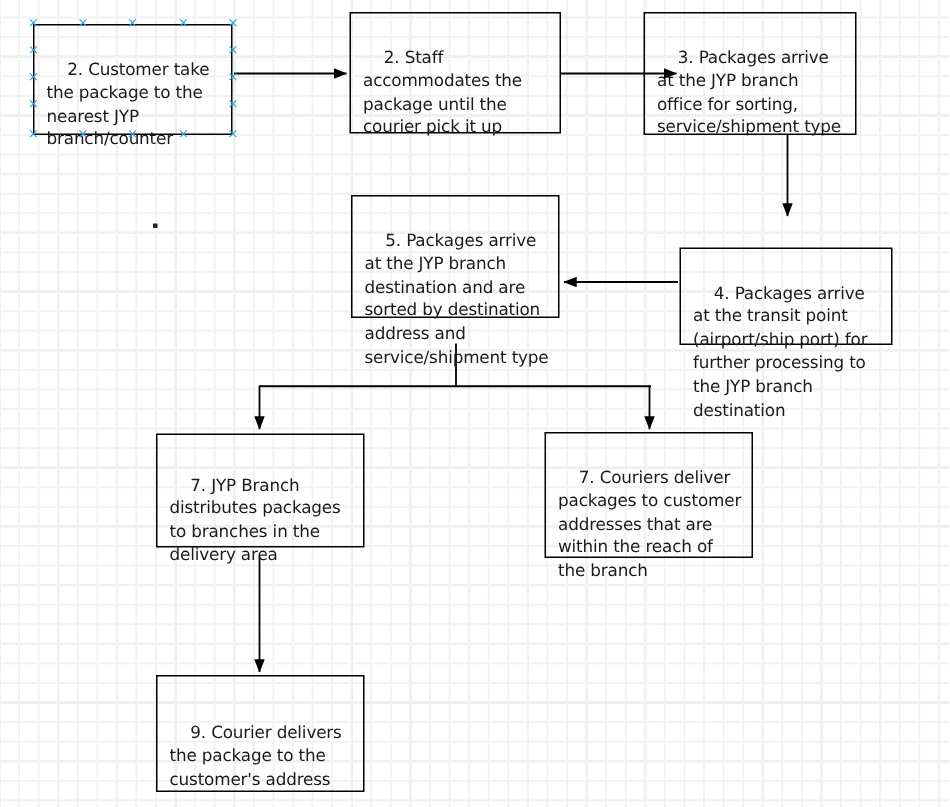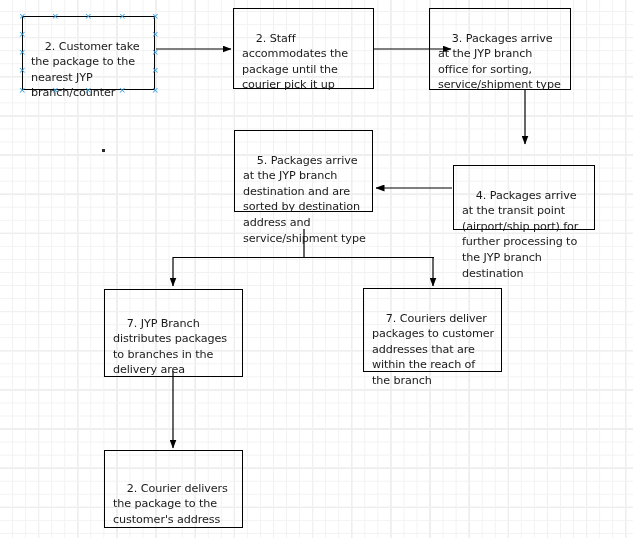--- a/index.html
+++ b/index.html
@@ -121,26 +121,26 @@
   </div>
 
   <div class="node" style="left:234px; top:130px; width:139px; height:82px;">
     <span>5. Packages arrive at the JYP branch destination and are sorted by destination address and service/shipment type</span>
   </div>
 
   <div class="node" style="left:363px; top:288px; width:139px; height:84px;">
     <span>7. Couriers deliver packages to customer addresses that are within the reach of the branch</span>
   </div>
 
-  <div class="node" style="left:104px; top:289px; width:139px; height:88px; padding-top:10px;">
+  <div class="node" style="left:104px; top:289px; width:139px; height:76px; padding-top:10px;">
     <span>7. JYP Branch distributes packages to branches in the delivery area</span>
   </div>
 
   <div class="node" style="left:104px; top:450px; width:139px; height:78px; padding-top:14px;">
-    <span>2. Courier delivers the package to the customer's address</span>
+    <span>9. Courier delivers the package to the customer's address</span>
   </div>
 
   <div class="handles">
     <div class="handle" style="left:22px; top:16px;"></div>
     <div class="handle" style="left:55px; top:16px;"></div>
     <div class="handle" style="left:88px; top:16px;"></div>
     <div class="handle" style="left:122px; top:16px;"></div>
     <div class="handle" style="left:155px; top:16px;"></div>
     <div class="handle" style="left:22px; top:34px;"></div>
     <div class="handle" style="left:22px; top:52px;"></div>

